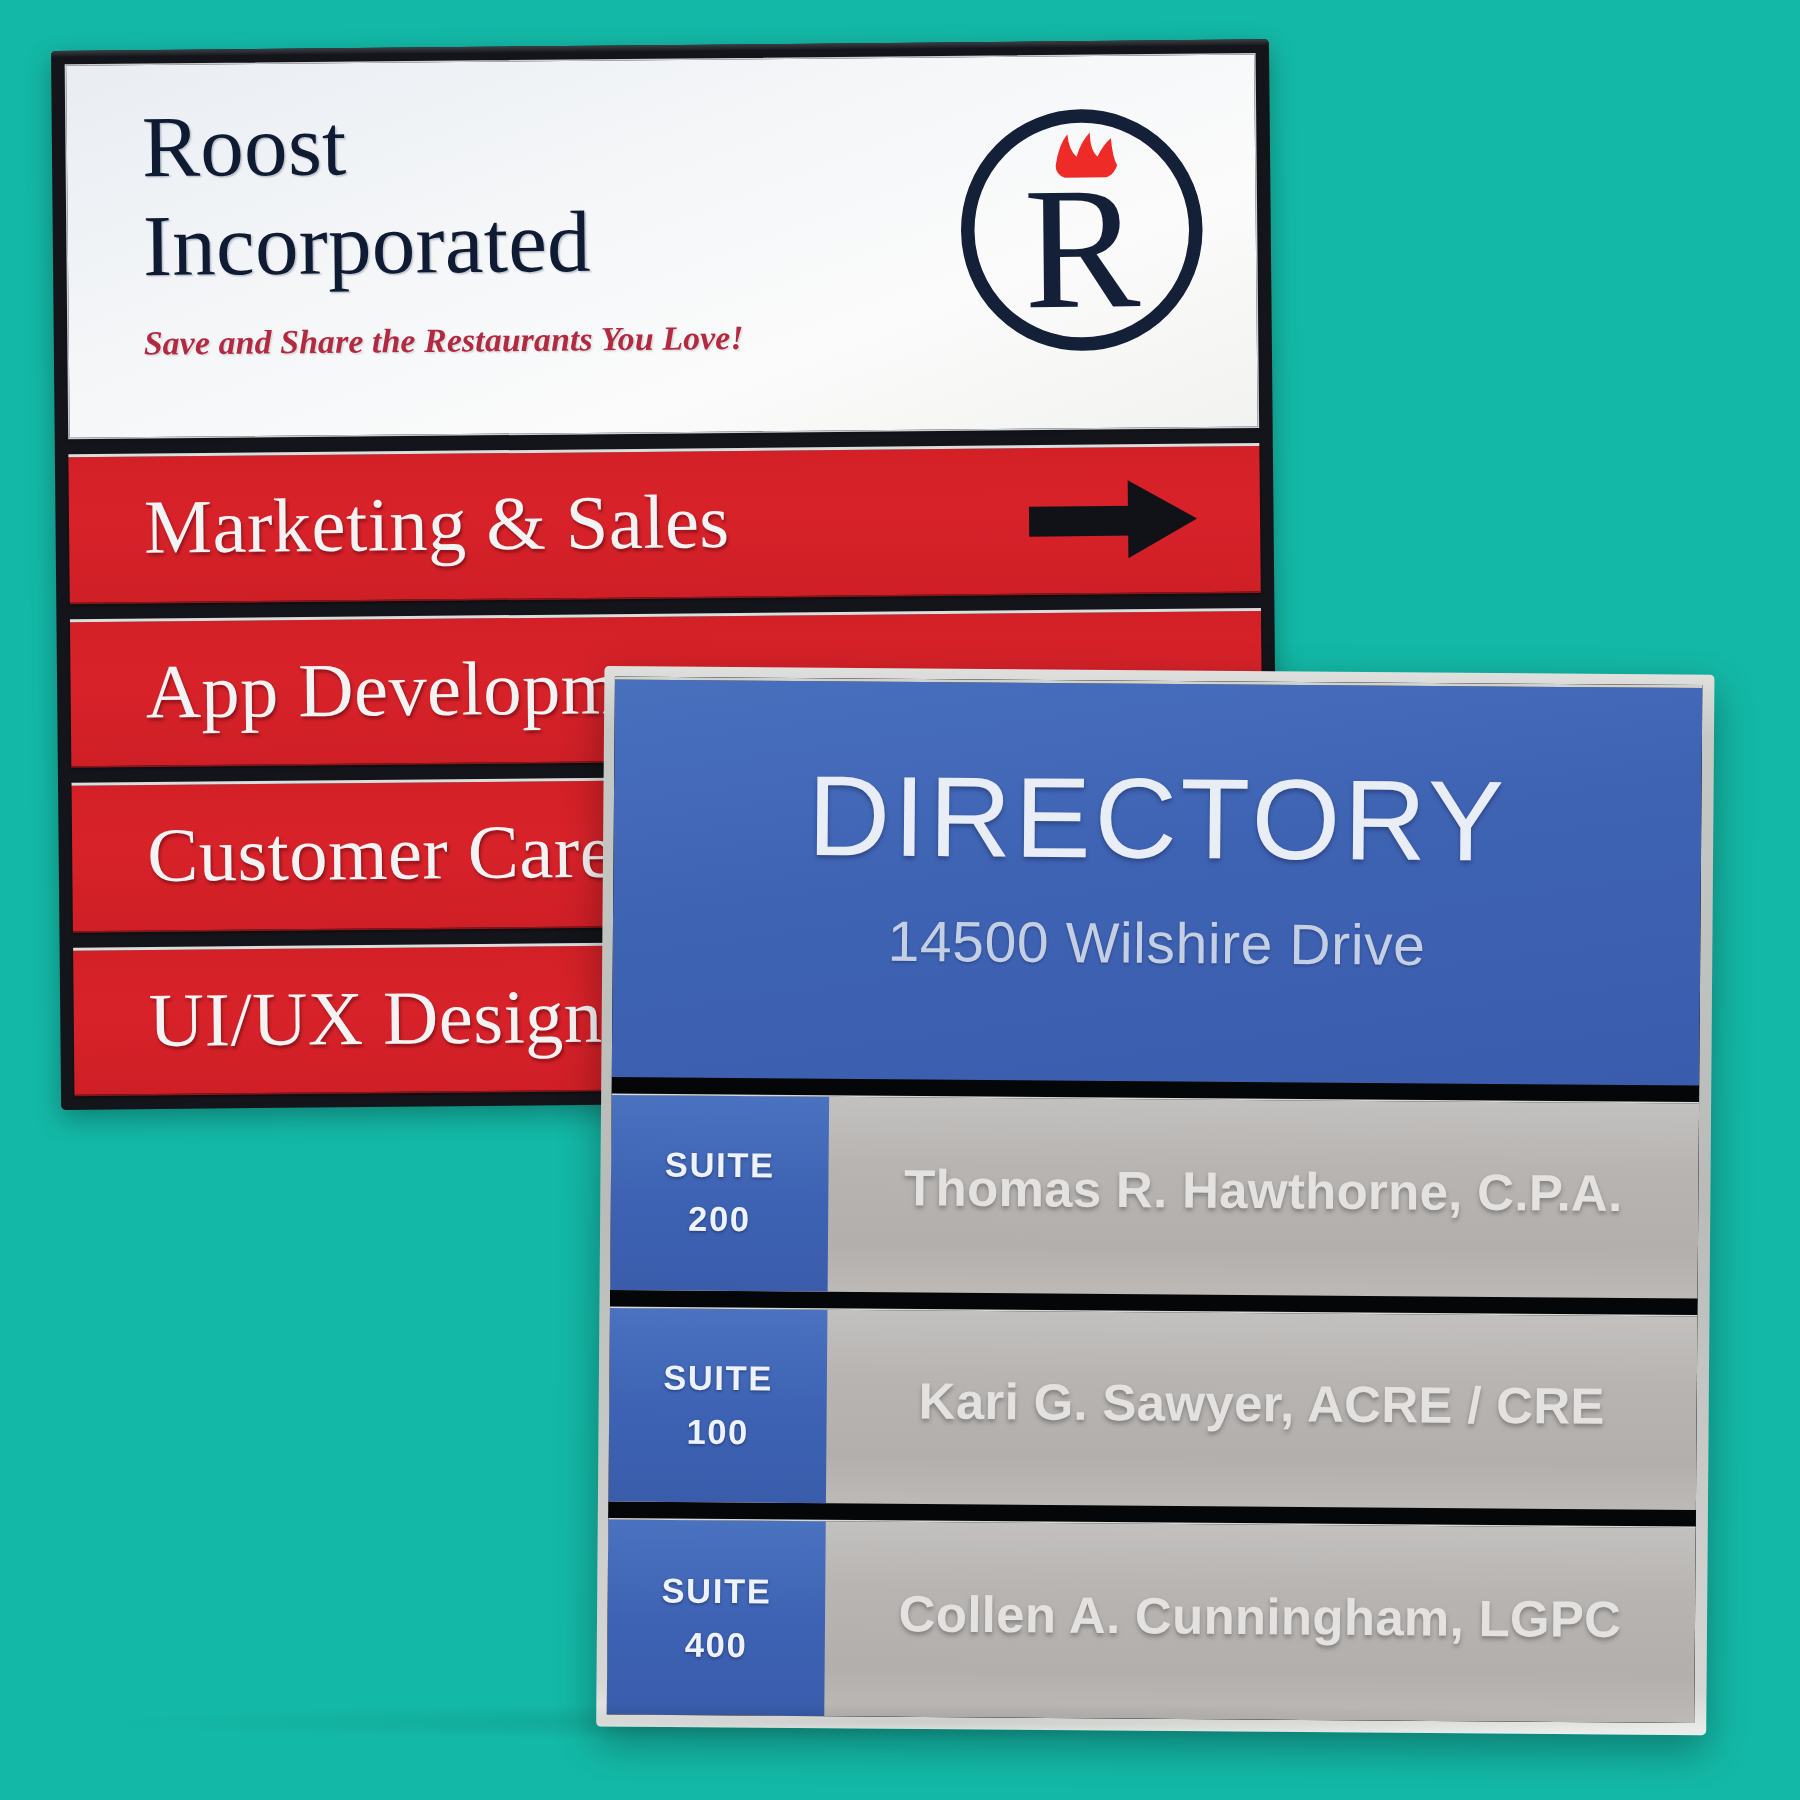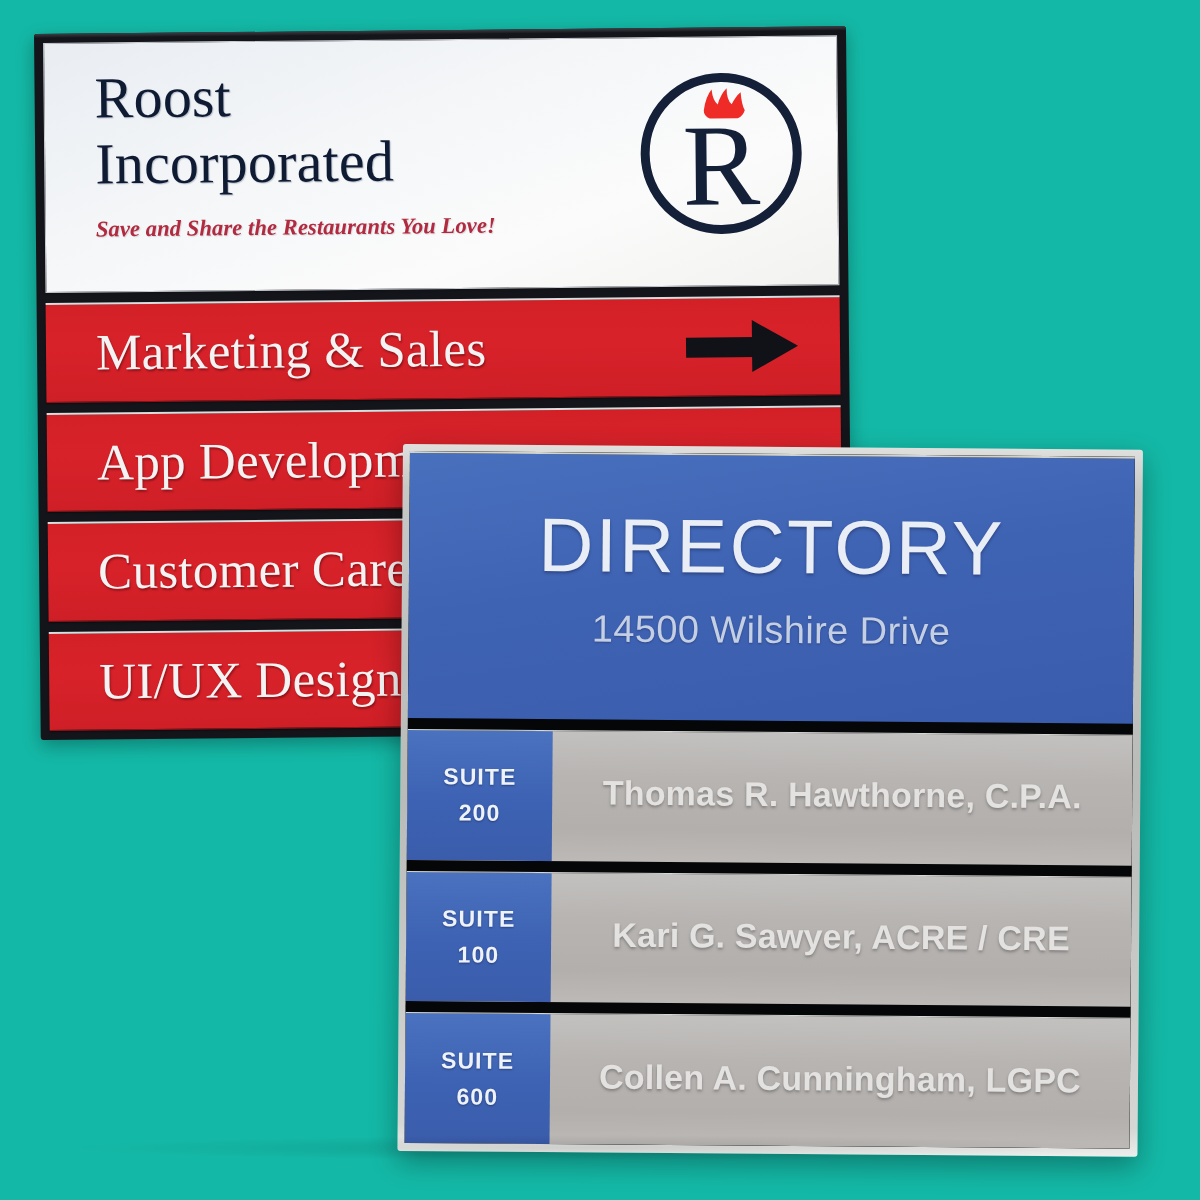--- a/index.html
+++ b/index.html
@@ -358,21 +358,21 @@
         <div class="name-cell">
           <span class="name-text">Kari G. Sawyer, ACRE / CRE</span>
         </div>
       </div>
 
       <div class="dir-gap"></div>
 
       <div class="dir-row">
         <div class="suite-cell">
           <div class="suite-word">SUITE</div>
-          <div class="suite-number">600</div>
+          <div class="suite-number">400</div>
         </div>
         <div class="name-cell">
           <span class="name-text">Collen A. Cunningham, LGPC</span>
         </div>
       </div>
 
     </div>
   </div>
 
   <div id="ground-shadow"></div>

